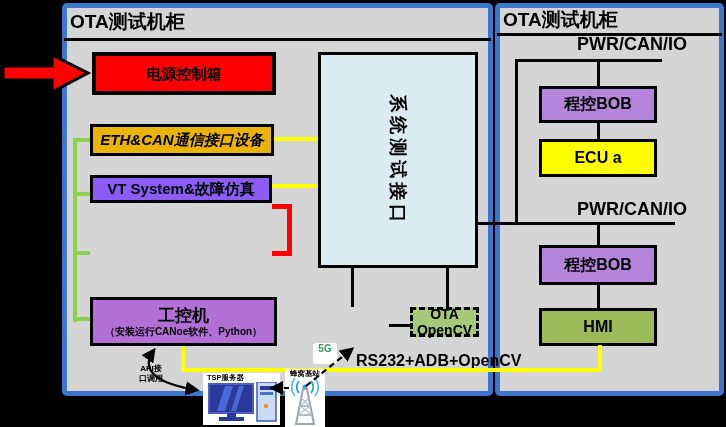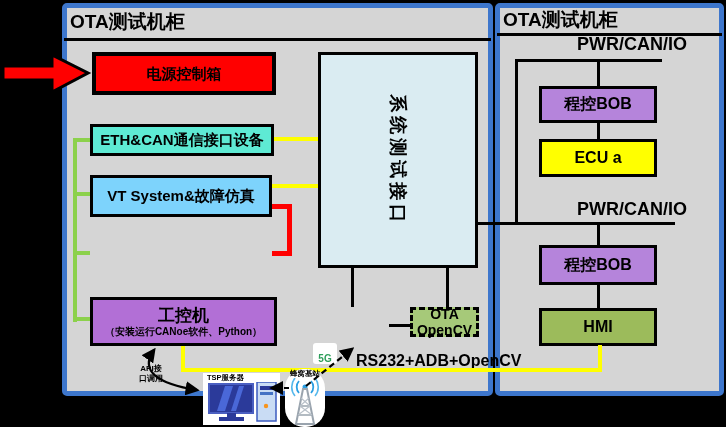--- a/index.html
+++ b/index.html
@@ -12,21 +12,21 @@
        align-items:center;justify-content:center;font-weight:bold;color:#000;text-align:center;z-index:4;line-height:1.15;}
   .wire{position:absolute;z-index:3;}
   .wire.over{z-index:6;}
   .lbl{position:absolute;font-weight:bold;color:#000;z-index:5;white-space:nowrap;}
   .vtext{transform:rotate(90deg);white-space:nowrap;font-weight:bold;font-size:18px;letter-spacing:4px;}
   .icon-card{position:absolute;background:#fff;z-index:7;display:flex;flex-direction:column;align-items:center;text-align:center;}
   .icon-card .cap{font-size:7.5px;font-weight:bold;color:#000;line-height:1.1;margin-top:1px;white-space:nowrap;}
   #overlay{position:absolute;left:0;top:0;z-index:8;pointer-events:none;}
   #arrow-in{position:absolute;left:2px;top:52px;z-index:6;}
   #g5{position:absolute;left:313px;top:343px;width:24px;height:21px;background:#fff;border-radius:3px;
-      display:flex;align-items:flex-end;justify-content:center;font-size:10px;font-weight:bold;color:#2E9E5B;z-index:7;}
+      display:flex;align-items:flex-start;justify-content:center;font-size:10px;font-weight:bold;color:#2E9E5B;z-index:7;}
 </style>
 </head>
 <body>
 
 <div id="canvas">
 
   <div class="panel" style="left:62px;top:3px;width:431px;height:393px;"></div>
   <div class="panel" style="left:495px;top:3px;width:229px;height:393px;"></div>
 
   <div class="panel-title" style="left:70px;top:9px;">OTA测试机柜</div>
@@ -61,23 +61,23 @@
   <div class="wire over" style="left:478px;top:222px;width:197px;height:3px;background:#000;"></div>
   <div class="wire" style="left:517px;top:59px;width:145px;height:3px;background:#000;"></div>
   <div class="wire" style="left:515px;top:59px;width:3px;height:166px;background:#000;"></div>
   <div class="wire" style="left:597px;top:59px;width:3px;height:27px;background:#000;"></div>
   <div class="wire" style="left:597px;top:123px;width:3px;height:16px;background:#000;"></div>
   <div class="wire" style="left:597px;top:225px;width:3px;height:20px;background:#000;"></div>
   <div class="wire" style="left:597px;top:285px;width:3px;height:23px;background:#000;"></div>
 
   <div class="box" style="left:92px;top:52px;width:184px;height:43px;background:#FF0000;border-width:4px;font-size:15px;">电源控制箱</div>
 
-  <div class="box" style="left:90px;top:124px;width:184px;height:32px;background:#5eead4;font-size:15px;">ETH&amp;CAN通信接口设备</div>
+  <div class="box" style="left:90px;top:124px;width:184px;height:32px;background:#eab308;font-size:15px;font-style:italic;">ETH&amp;CAN通信接口设备</div>
 
-  <div class="box" style="left:90px;top:175px;width:182px;height:42px;background:#7dd3fc;font-size:15px;">VT System&amp;故障仿真</div>
+  <div class="box" style="left:90px;top:175px;width:182px;height:28px;background:#8b5cf6;font-size:15px;">VT System&amp;故障仿真</div>
 
 
   <div class="box" style="left:90px;top:297px;width:187px;height:49px;background:#B26FD6;">
     <div style="font-size:17px;">工控机</div>
     <div style="font-size:10px;">（安装运行CANoe软件、Python）</div>
   </div>
 
   <div class="box" style="left:318px;top:52px;width:160px;height:216px;background:#DAECF2;">
     <div class="vtext">系统测试接口</div>
   </div>
@@ -119,21 +119,21 @@
       <polygon points="28,29 36,4 41,4 33,29" fill="#4A68D8"></polygon>
       <rect x="24" y="31" width="9" height="4" fill="#2B3A9A"></rect>
       <rect x="16" y="35" width="25" height="4" fill="#2B3A9A"></rect>
       <rect x="54" y="0" width="19" height="39" fill="#C9DCF4" stroke="#3B5BBF" stroke-width="1.5"></rect>
       <rect x="57" y="4" width="13" height="4" fill="#2B3A9A"></rect>
       <rect x="57" y="10" width="13" height="3" fill="#4472C4"></rect>
       <circle cx="63" cy="24" r="2.2" fill="#F7941D"></circle>
     </svg>
   </div>
 
-  <div class="icon-card" style="left:285px;top:369px;width:40px;height:58px;border-radius:19px;">
+  <div class="icon-card" style="left:285px;top:369px;width:40px;height:58px;">
     <div class="cap">蜂窝基站</div>
     <svg width="40" height="47">
       <circle cx="20" cy="9" r="2.5" fill="#2B9FE3"></circle>
       <path d="M14,3 a9,9 0 0 0 0,12" fill="none" stroke="#2B9FE3" stroke-width="1.8"></path>
       <path d="M26,3 a9,9 0 0 1 0,12" fill="none" stroke="#2B9FE3" stroke-width="1.8"></path>
       <path d="M10,0 a14,14 0 0 0 0,18" fill="none" stroke="#55B8EC" stroke-width="1.6"></path>
       <path d="M30,0 a14,14 0 0 1 0,18" fill="none" stroke="#55B8EC" stroke-width="1.6"></path>
       <polygon points="18,11 22,11 29,46 11,46" fill="none" stroke="#9AA4AE" stroke-width="2"></polygon>
       <line x1="15" y1="28" x2="25" y2="28" stroke="#9AA4AE" stroke-width="1.5"></line>
       <line x1="13" y1="37" x2="27" y2="37" stroke="#9AA4AE" stroke-width="1.5"></line>

